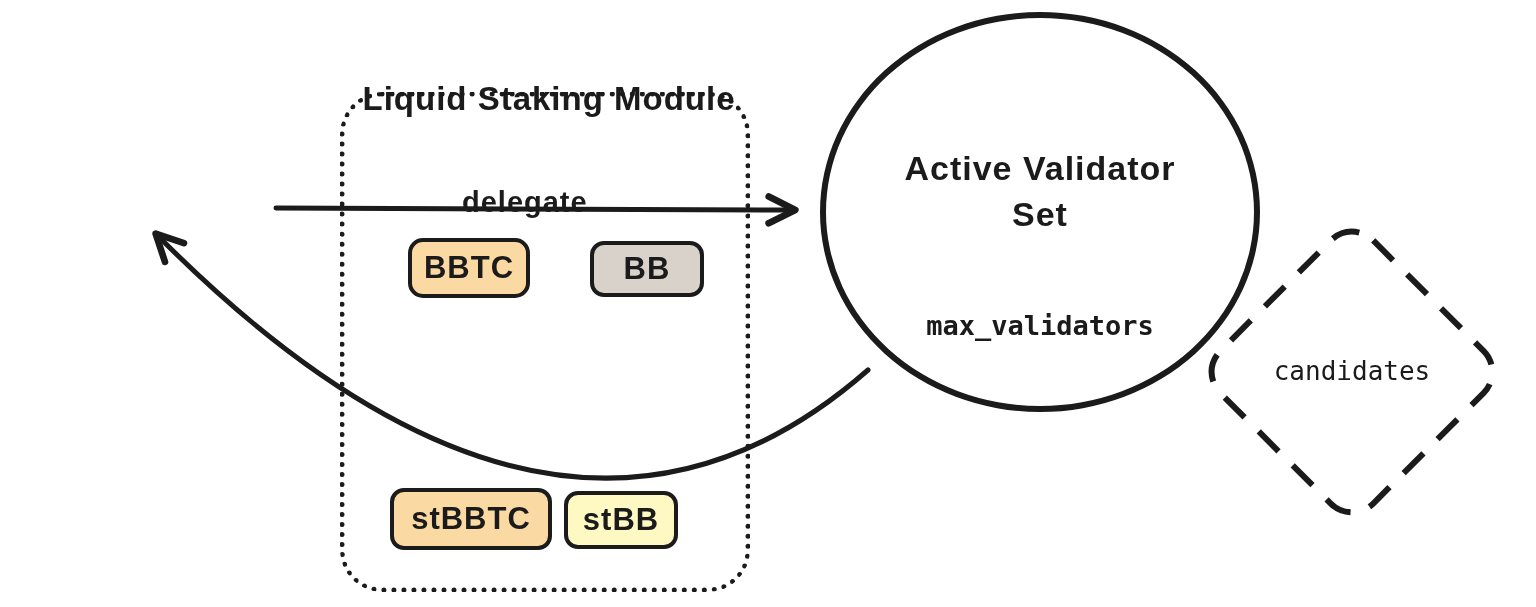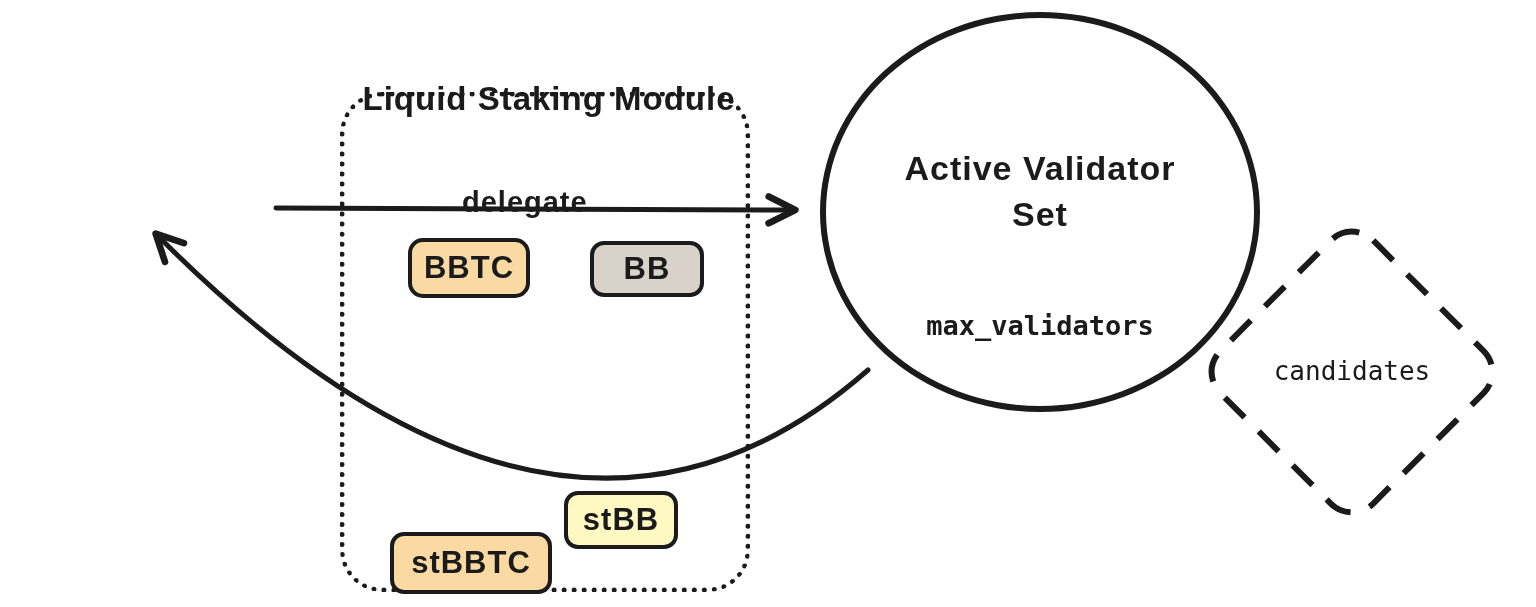--- a/index.html
+++ b/index.html
@@ -95,21 +95,21 @@
   <div class="module-box"></div>
 
   <div class="pill pill-bbtc" style="background-color: rgb(250, 217, 162);">
     <span>BBTC</span>
   </div>
 
   <div class="pill pill-bb" style="background-color: rgb(217, 210, 202);">
     <span>BB</span>
   </div>
 
-  <div class="pill pill-stbbtc" style="background-color: rgb(250, 217, 162); margin-top: 44px;">
+  <div class="pill pill-stbbtc" style="background-color: rgb(250, 217, 162);">
     <span>stBBTC</span>
   </div>
 
   <div class="pill pill-stbb" style="background-color: #fef9c3;">
     <span>stBB</span>
   </div>
 
   <div class="avs-circle">
     <div class="avs-title">
       <div>Active Validator</div>

